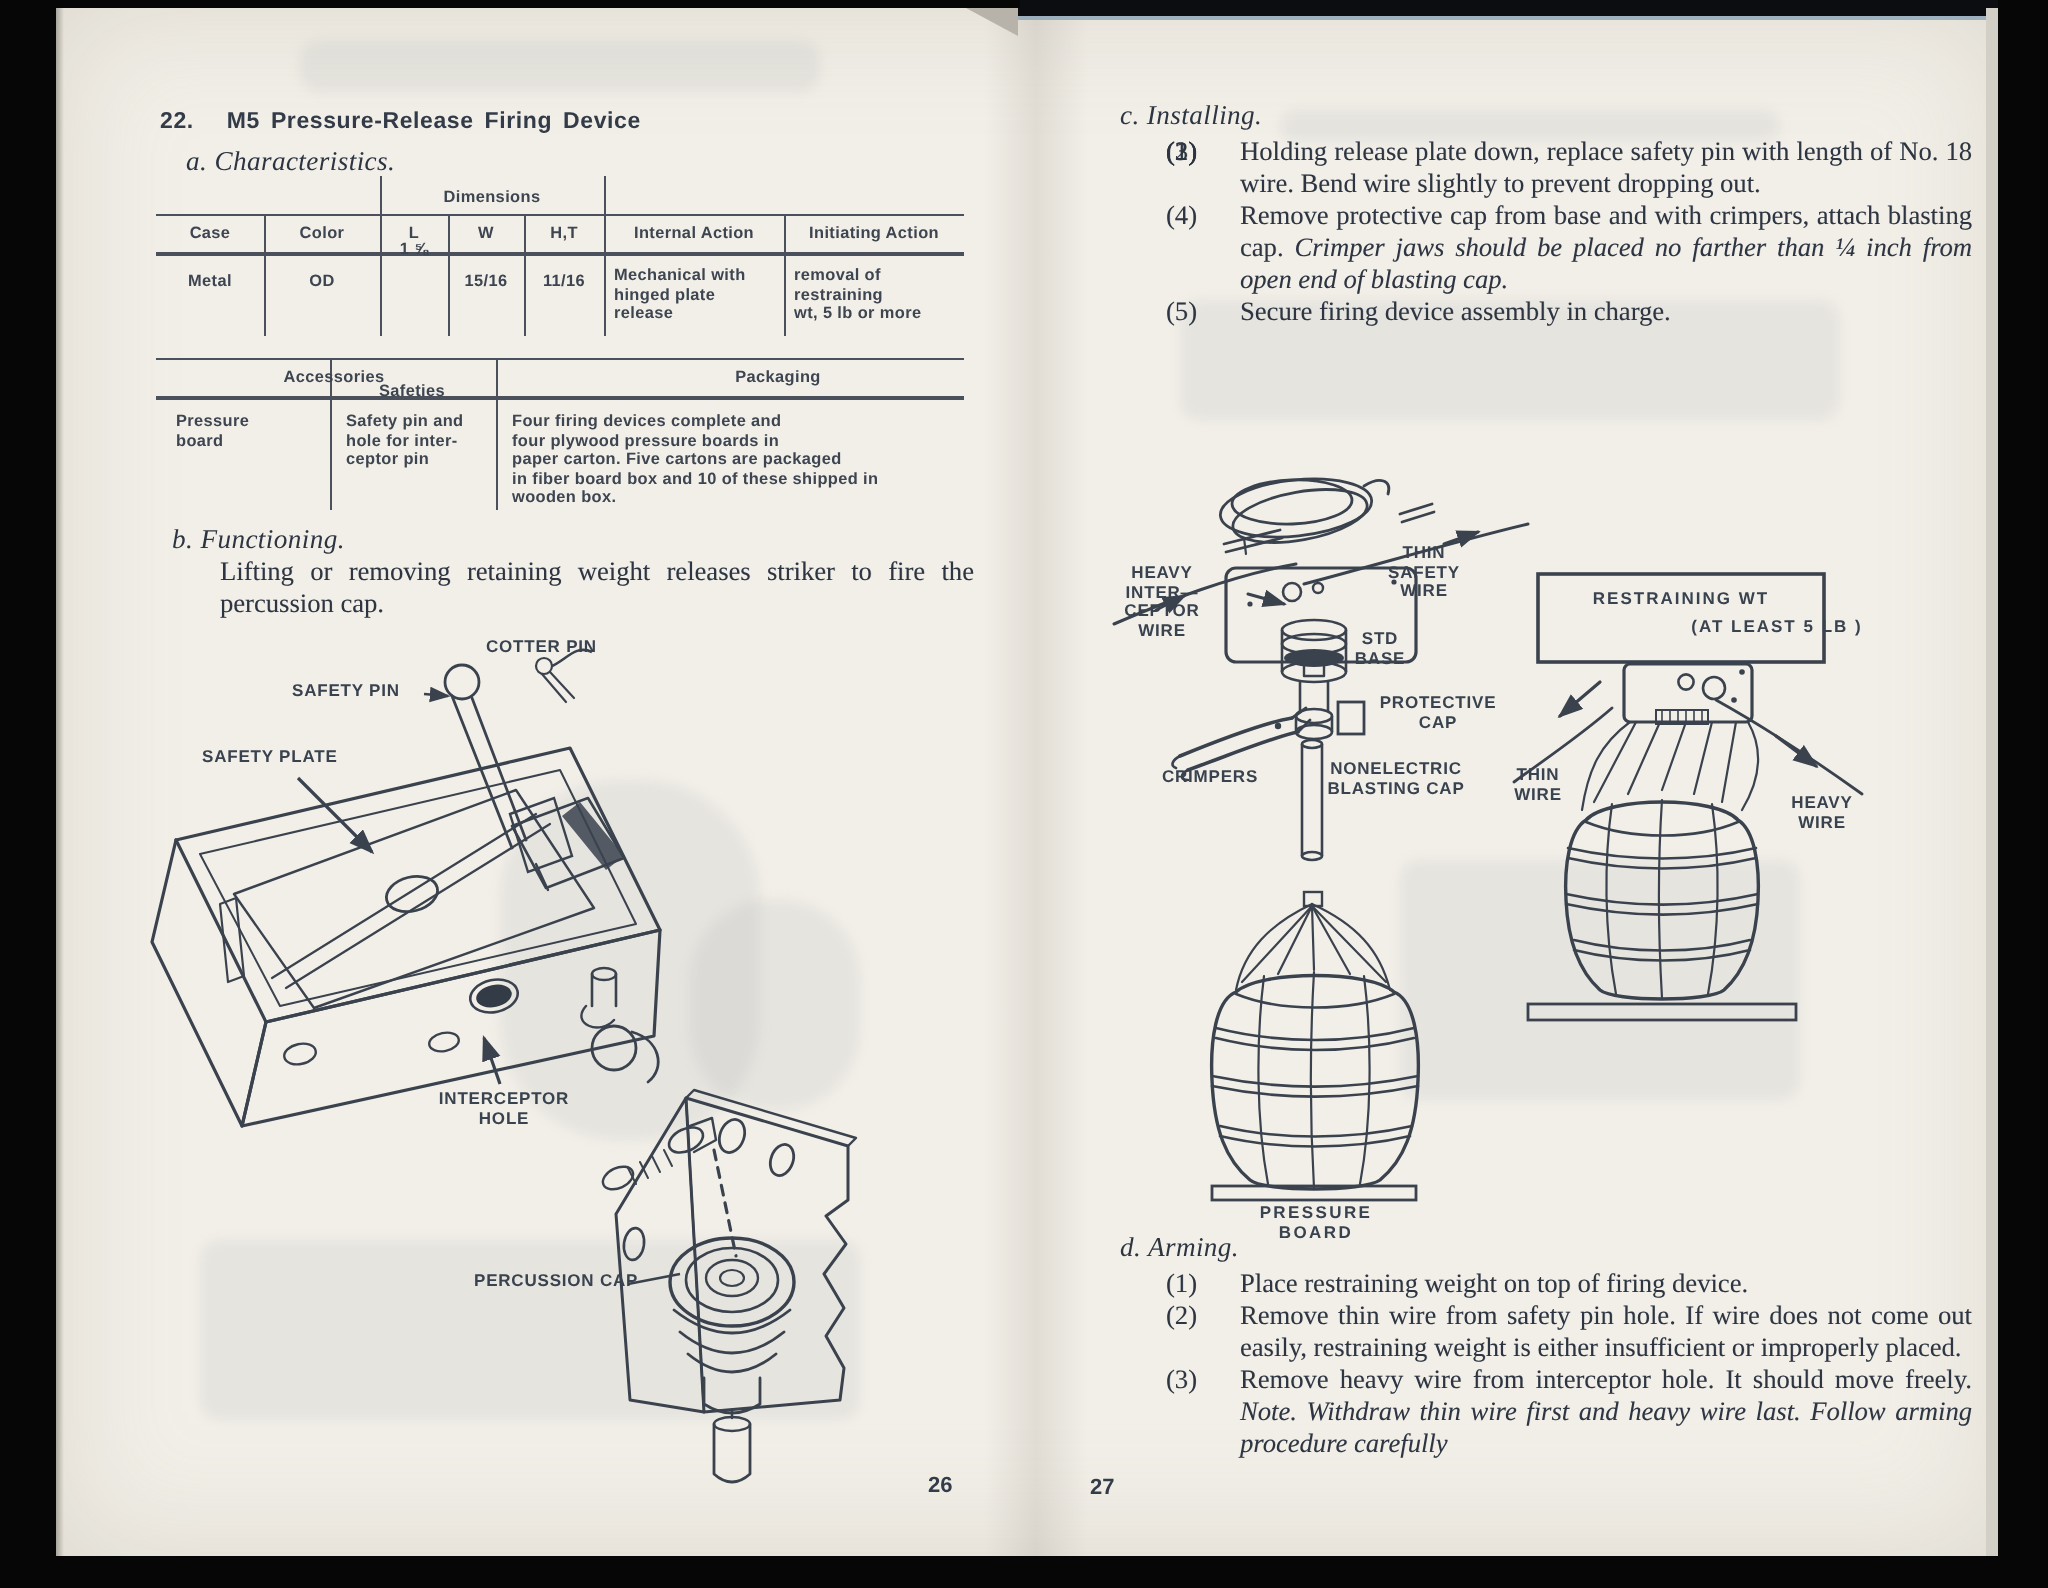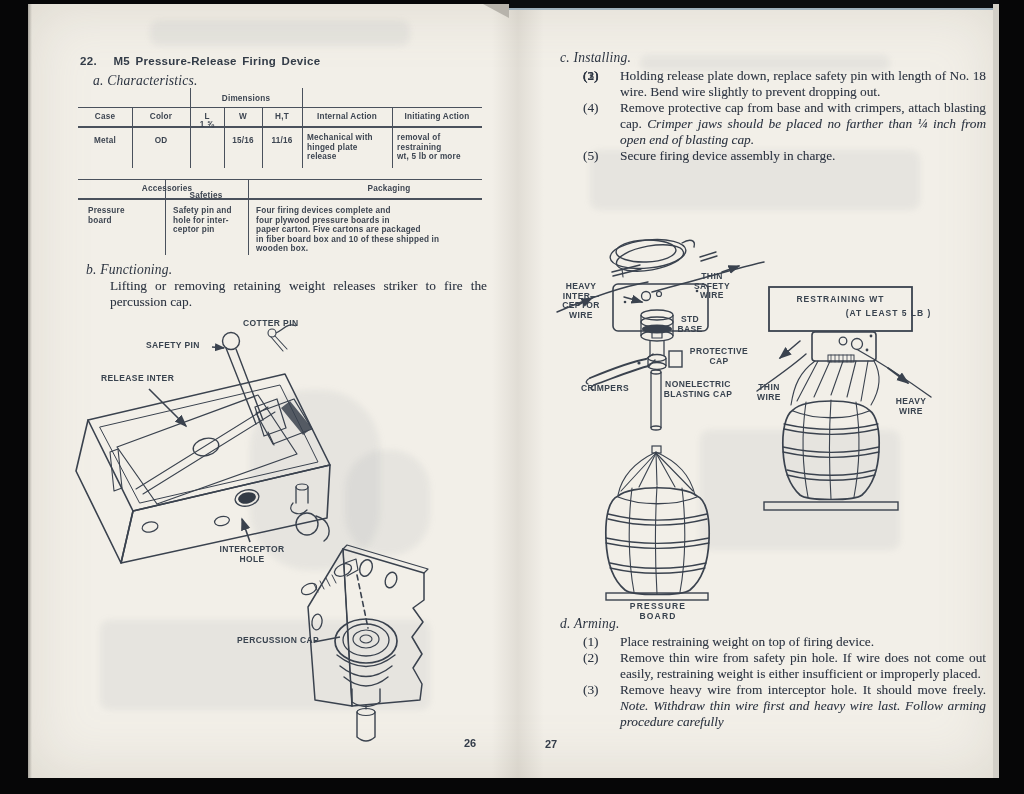--- a/index.html
+++ b/index.html
@@ -112,21 +112,21 @@
 paper carton. Five cartons are packaged
 in fiber board box and 10 of these shipped in
 wooden box.</div>
   </div>
 
   <div class="abs sec" style="left:86px;top:262px;">b. Functioning.</div>
   <div class="abs ser" style="left:110px;top:278px;width:377px;">Lifting or removing retaining weight releases striker to fire the percussion cap.</div>
 
   <div class="abs lbl" style="left:243px;top:319px;">COTTER PIN</div>
   <div class="abs lbl" style="left:146px;top:341px;">SAFETY PIN</div>
-  <div class="abs lbl" style="left:101px;top:374px;">RELEASE INTER</div>
+  <div class="abs lbl" style="left:101px;top:374px;">SAFETY PLATE</div>
   <div class="abs lbl" style="left:211px;top:545px;width:82px;">INTERCEPTOR
 HOLE</div>
   <div class="abs lbl" style="left:237px;top:636px;">PERCUSSION CAP</div>
   <div class="abs pagenum" style="left:464px;top:737px;">26</div>
 
   <div class="abs sec" style="left:560px;top:50px;">c. Installing.</div>
   <div class="list" style="left:583px;top:68px;width:403px;">
     <div class="li"><span class="num">(1)</span><i></i></div>
     <div class="li"><span class="num">(2)</span><i></i></div>
     <div class="li"><span class="num">(3)</span><span>Holding release plate down, replace safety pin with length of No. 18 wire. Bend wire slightly to prevent dropping out.</span><i></i></div>

